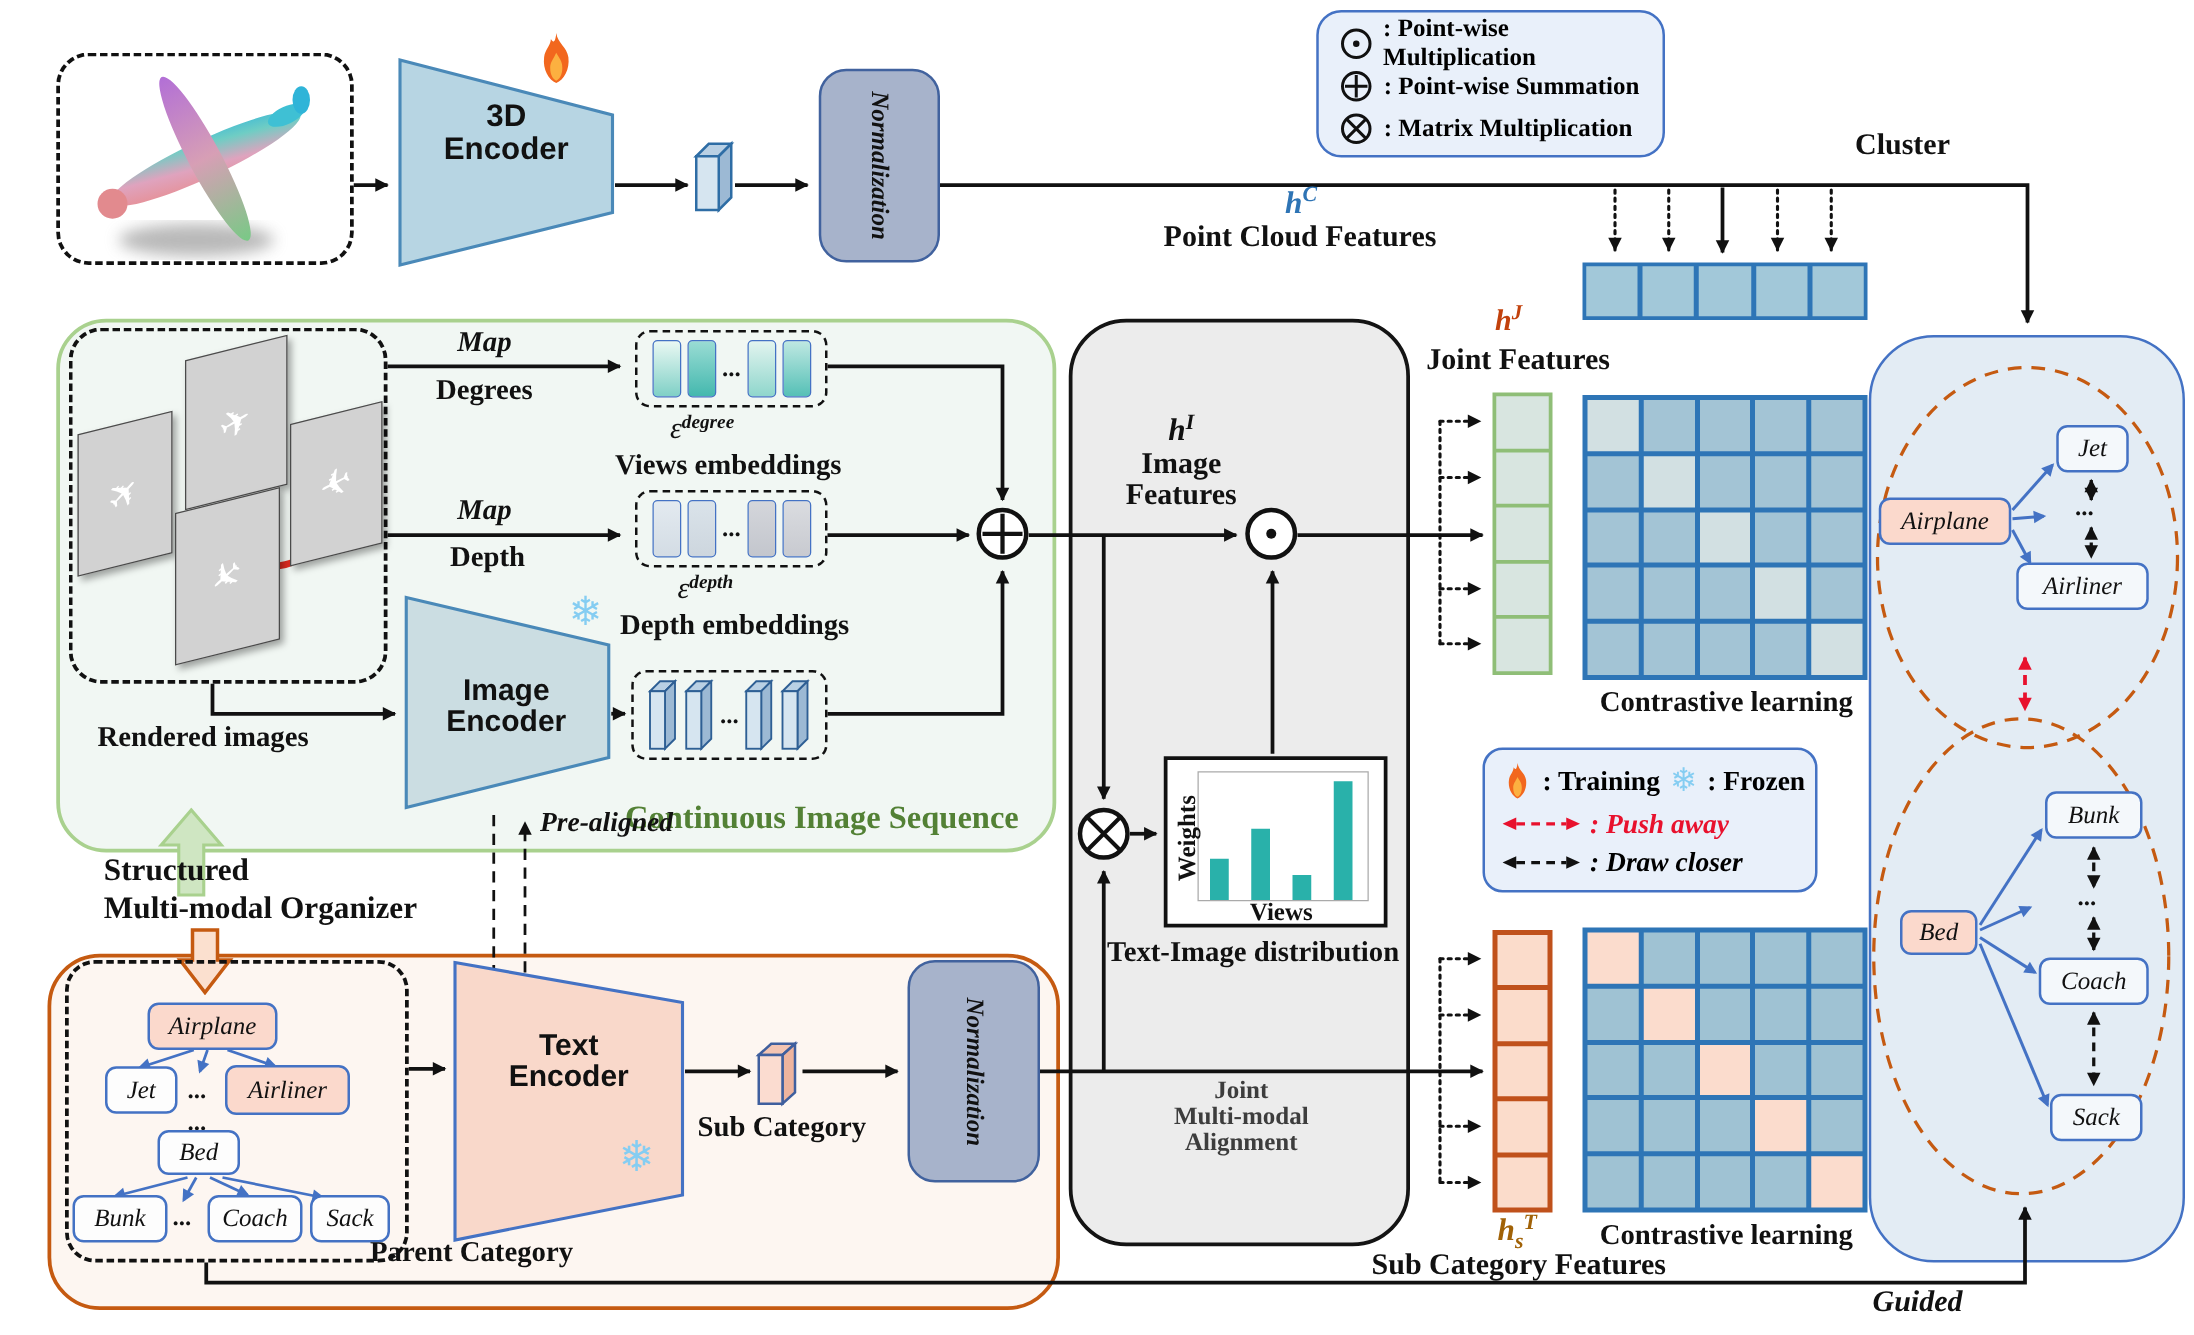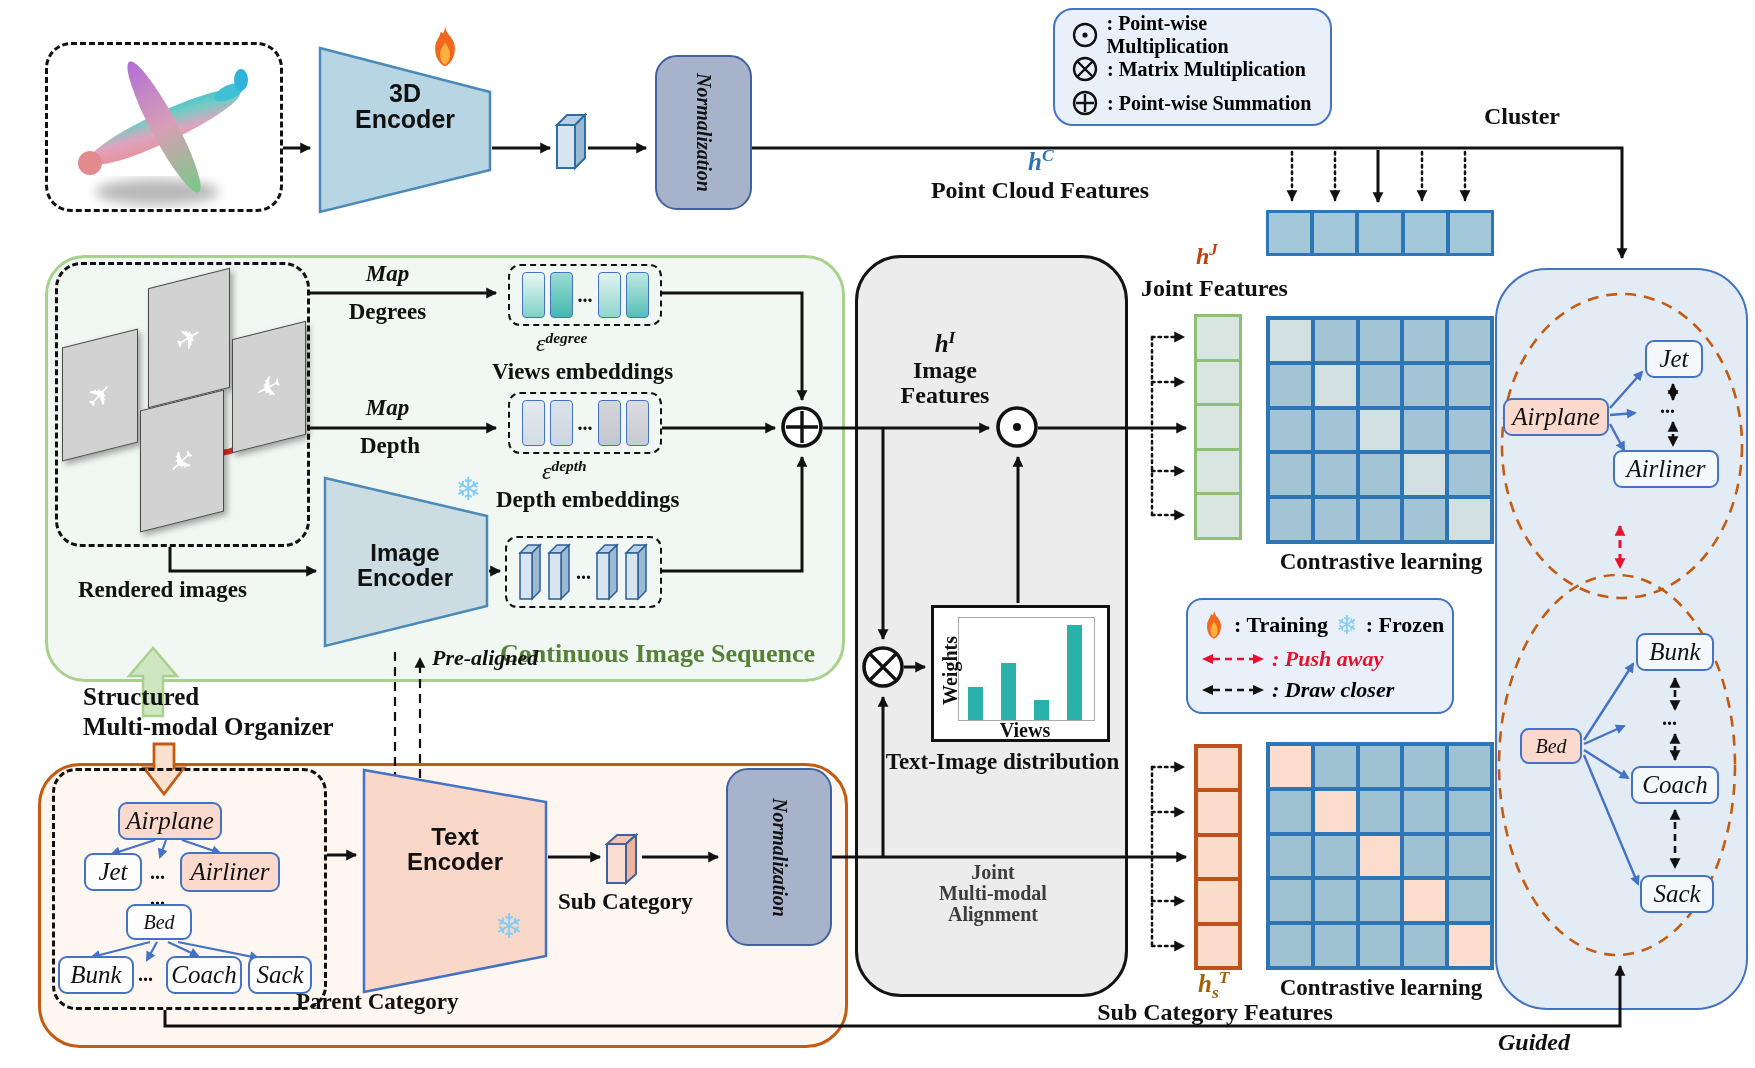--- a/index.html
+++ b/index.html
@@ -10,21 +10,21 @@
      white-space:nowrap;line-height:1.05;}
   .sans{font-family:"Liberation Sans",sans-serif;}
   .it{font-style:italic;}
   .ctr{text-align:center;}
   .fs20{font-size:20px}.fs22{font-size:22px}.fs23{font-size:23px}
   .fs24{font-size:24px}.fs25{font-size:25px}.fs26{font-size:26px}.fs27{font-size:20px}
   .bg{position:absolute;box-sizing:border-box;}
   .dashedbox{position:absolute;box-sizing:border-box;border:3px dashed #111;background:transparent;}
   .node{position:absolute;box-sizing:border-box;border:2px solid #4472c4;border-radius:9px;
         display:flex;align-items:center;justify-content:center;font-style:italic;
-        font-family:"Liberation Serif",serif;font-size:25px;color:#111;background:#fdfdfd;}
+        font-family:"Liberation Serif",serif;font-size:20px;color:#111;background:#fdfdfd;}
   .pink{background:#fbd9cc;}
   .panelnode{background:#f4f8fb;}
   .normbox{position:absolute;box-sizing:border-box;background:#a7b3cb;border:2px solid #41629e;
            border-radius:22px;display:flex;align-items:center;justify-content:center;}
   .normtxt{transform:rotate(90deg);font-family:"Liberation Serif",serif;font-style:italic;
            font-weight:bold;font-size:20px;color:#111;white-space:nowrap;}
   .legendbox{position:absolute;box-sizing:border-box;background:#e9f0fa;border:2.5px solid #4472c4;}
   .lrow{display:flex;align-items:center;gap:8px;}
   .cellwrap{position:absolute;box-sizing:border-box;}
   .embcell{width:21px;height:44px;border:1.5px solid #4472c4;border-radius:4px;}
@@ -205,30 +205,30 @@
     <div class="lrow" style="height:34px;">
       <svg width="28" height="28">
           <circle cx="14" cy="14" r="11" fill="none" stroke="#111" stroke-width="2.4"></circle>
           <circle cx="14" cy="14" r="2.6" fill="#111"></circle>
         </svg>
       <span class="fs20" style="font-weight:bold">: Point-wise Multiplication</span>
     </div>
     <div class="lrow" style="height:34px;">
       <svg width="28" height="28">
           <circle cx="14" cy="14" r="11" fill="none" stroke="#111" stroke-width="2.4"></circle>
+          <path d="M14,5 V23 M5,14 H23" stroke="#111" stroke-width="2.4"></path>
+        </svg>
+      <span class="fs20" style="font-weight:bold">: Point-wise Summation</span>
+    </div>
+    <div class="lrow" style="height:34px;">
+      <svg width="28" height="28">
+          <circle cx="14" cy="14" r="11" fill="none" stroke="#111" stroke-width="2.4"></circle>
           <path d="M6.5,6.5 L21.5,21.5 M21.5,6.5 L6.5,21.5" stroke="#111" stroke-width="2.4"></path>
         </svg>
       <span class="fs20" style="font-weight:bold">: Matrix Multiplication</span>
-    </div>
-    <div class="lrow" style="height:34px;">
-      <svg width="28" height="28">
-          <circle cx="14" cy="14" r="11" fill="none" stroke="#111" stroke-width="2.4"></circle>
-          <path d="M14,5 V23 M5,14 H23" stroke="#111" stroke-width="2.4"></path>
-        </svg>
-      <span class="fs20" style="font-weight:bold">: Point-wise Summation</span>
     </div>
   </div>
 
   <div class="t fs24 z3" style="left:1484px;top:104px;">Cluster</div>
   <div class="t it fs25 z3" style="left:1028px;top:146px;color:#2e74b5;">
     <span>h</span><sup>C</sup>
   </div>
   <div class="t fs24 ctr z3" style="left:890px;top:178px;width:300px;">Point Cloud Features</div>
 
   <div id="features_row" class="cellwrap z3" style="left: 1266px; top: 210px; width: 228px; height: 46px; background: rgb(46, 117, 182); padding: 3px; display: grid; grid-template-columns: repeat(5, 1fr); gap: 4px;">

